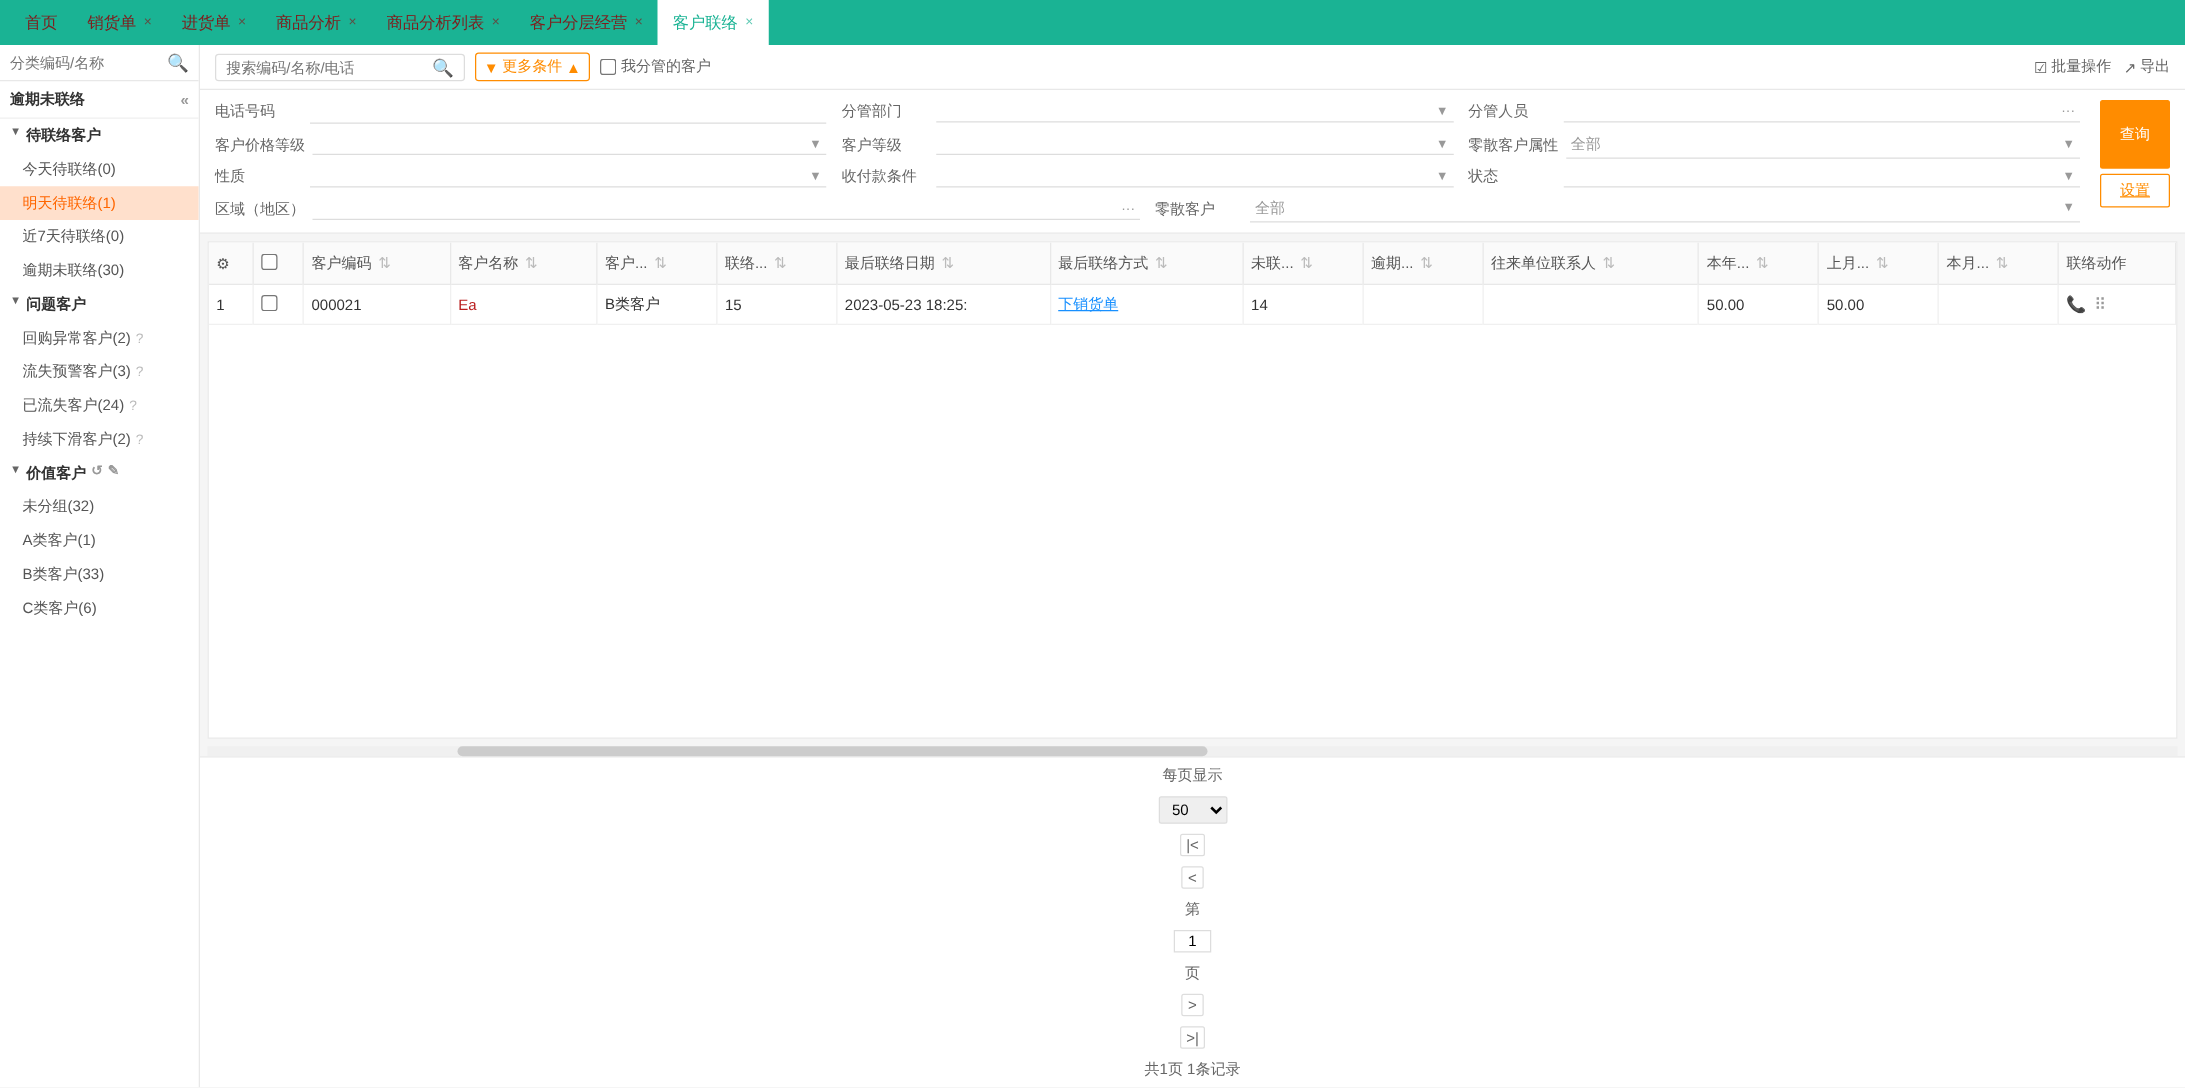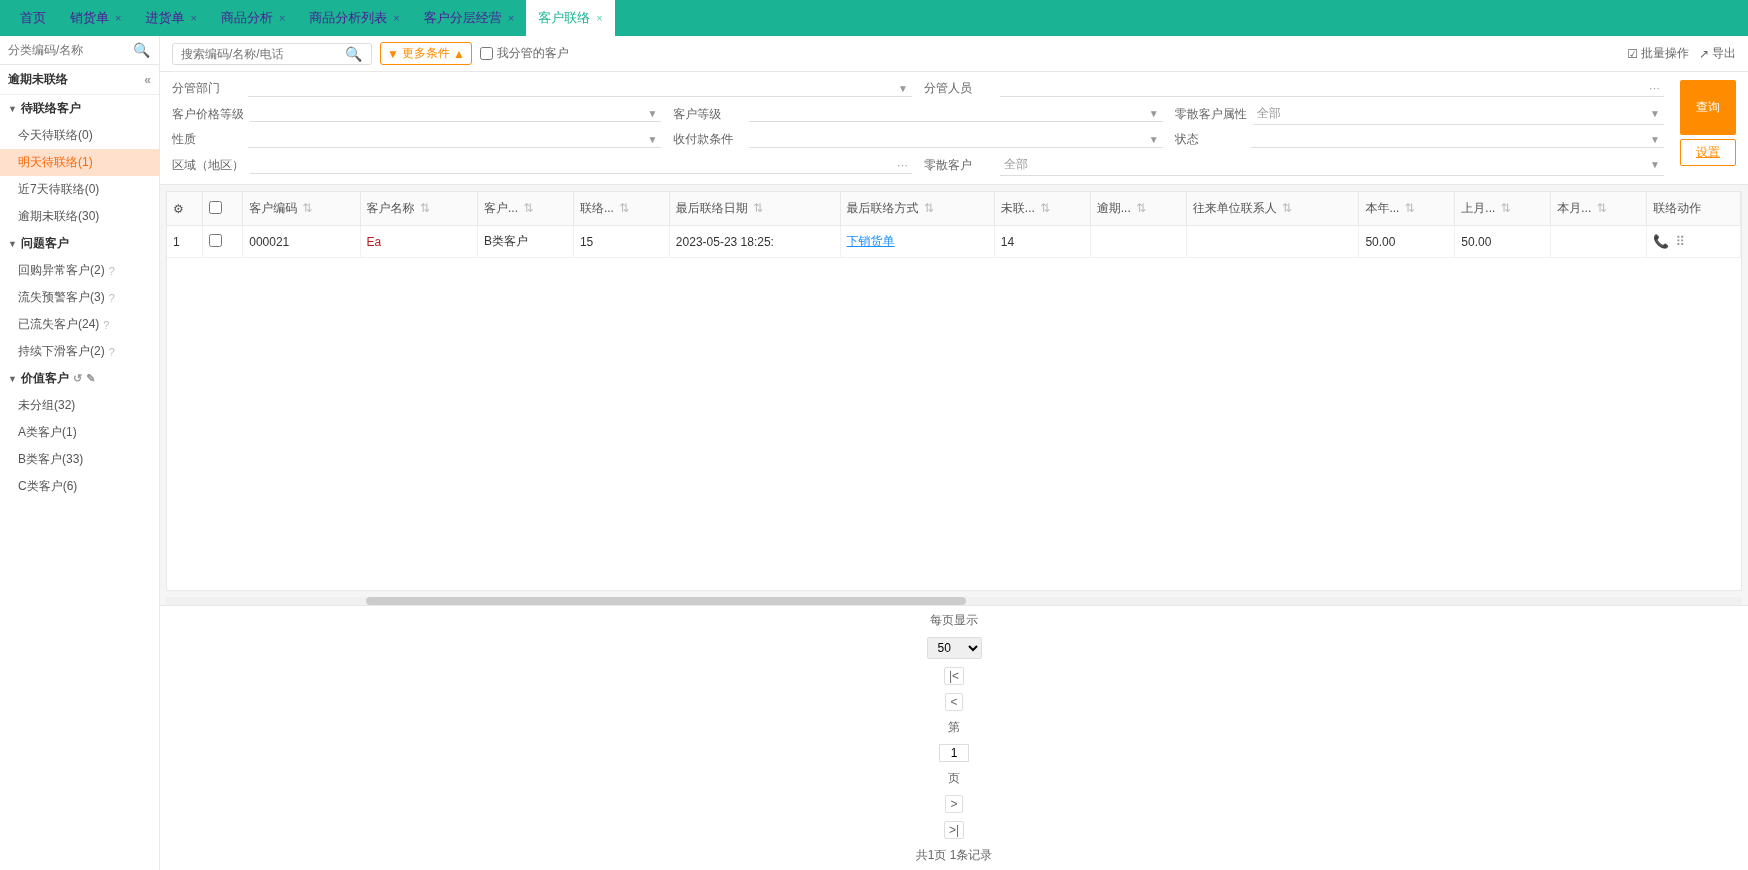--- a/index.html
+++ b/index.html
@@ -7,21 +7,21 @@
     
     
     .top-nav {
       background: #1ab394;
       height: 36px;
       display: flex;
       align-items: center;
       padding: 0 8px;
     }
     .nav-item {
-      color: #4c1d95;
+      color: #7f1d1d;
       padding: 0 12px;
       height: 36px;
       display: flex;
       align-items: center;
       cursor: pointer;
       font-size: 13px;
       white-space: nowrap;
     }
     .nav-item.active { background: #fff; color: #1ab394; }
     .nav-item .close-x { margin-left: 6px; font-size: 11px; opacity: 0.7; }
@@ -63,21 +63,20 @@
       padding: 6px 8px;
       font-weight: bold;
       font-size: 12px;
       cursor: pointer;
       border-bottom: 1px solid #f0f0f0;
     }
     .sidebar-group-header .collapse-icon { color: #999; font-size: 12px; }
     
     .sidebar-section-title {
       display: flex;
-      align-items: center;
       padding: 5px 8px;
       font-size: 12px;
       color: #333;
       font-weight: bold;
       font-family: Liberation Serif, serif;
     }
     .sidebar-section-title::before {
       content: '▼';
       font-size: 9px;
       margin-right: 4px;
@@ -458,20 +457,24 @@
         </div>
       </div>
     </div>
 
     <div class="filter-panel">
       <div style="display:flex; gap:8px;">
         <div style="flex:1;">
 
           <div class="filter-row">
             <div class="filter-field">
+              <span class="filter-label">电话号码</span>
+              <input class="filter-input" type="text" style="">
+            </div>
+            <div class="filter-field">
               <span class="filter-label">分管部门</span>
               <div class="filter-select">
                 <span class="filter-select-text"></span>
                 <span class="chevron">▼</span>
               </div>
             </div>
             <div class="filter-field">
               <span class="filter-label">分管人员</span>
               <div class="filter-select">
                 <span class="filter-select-text"></span>

